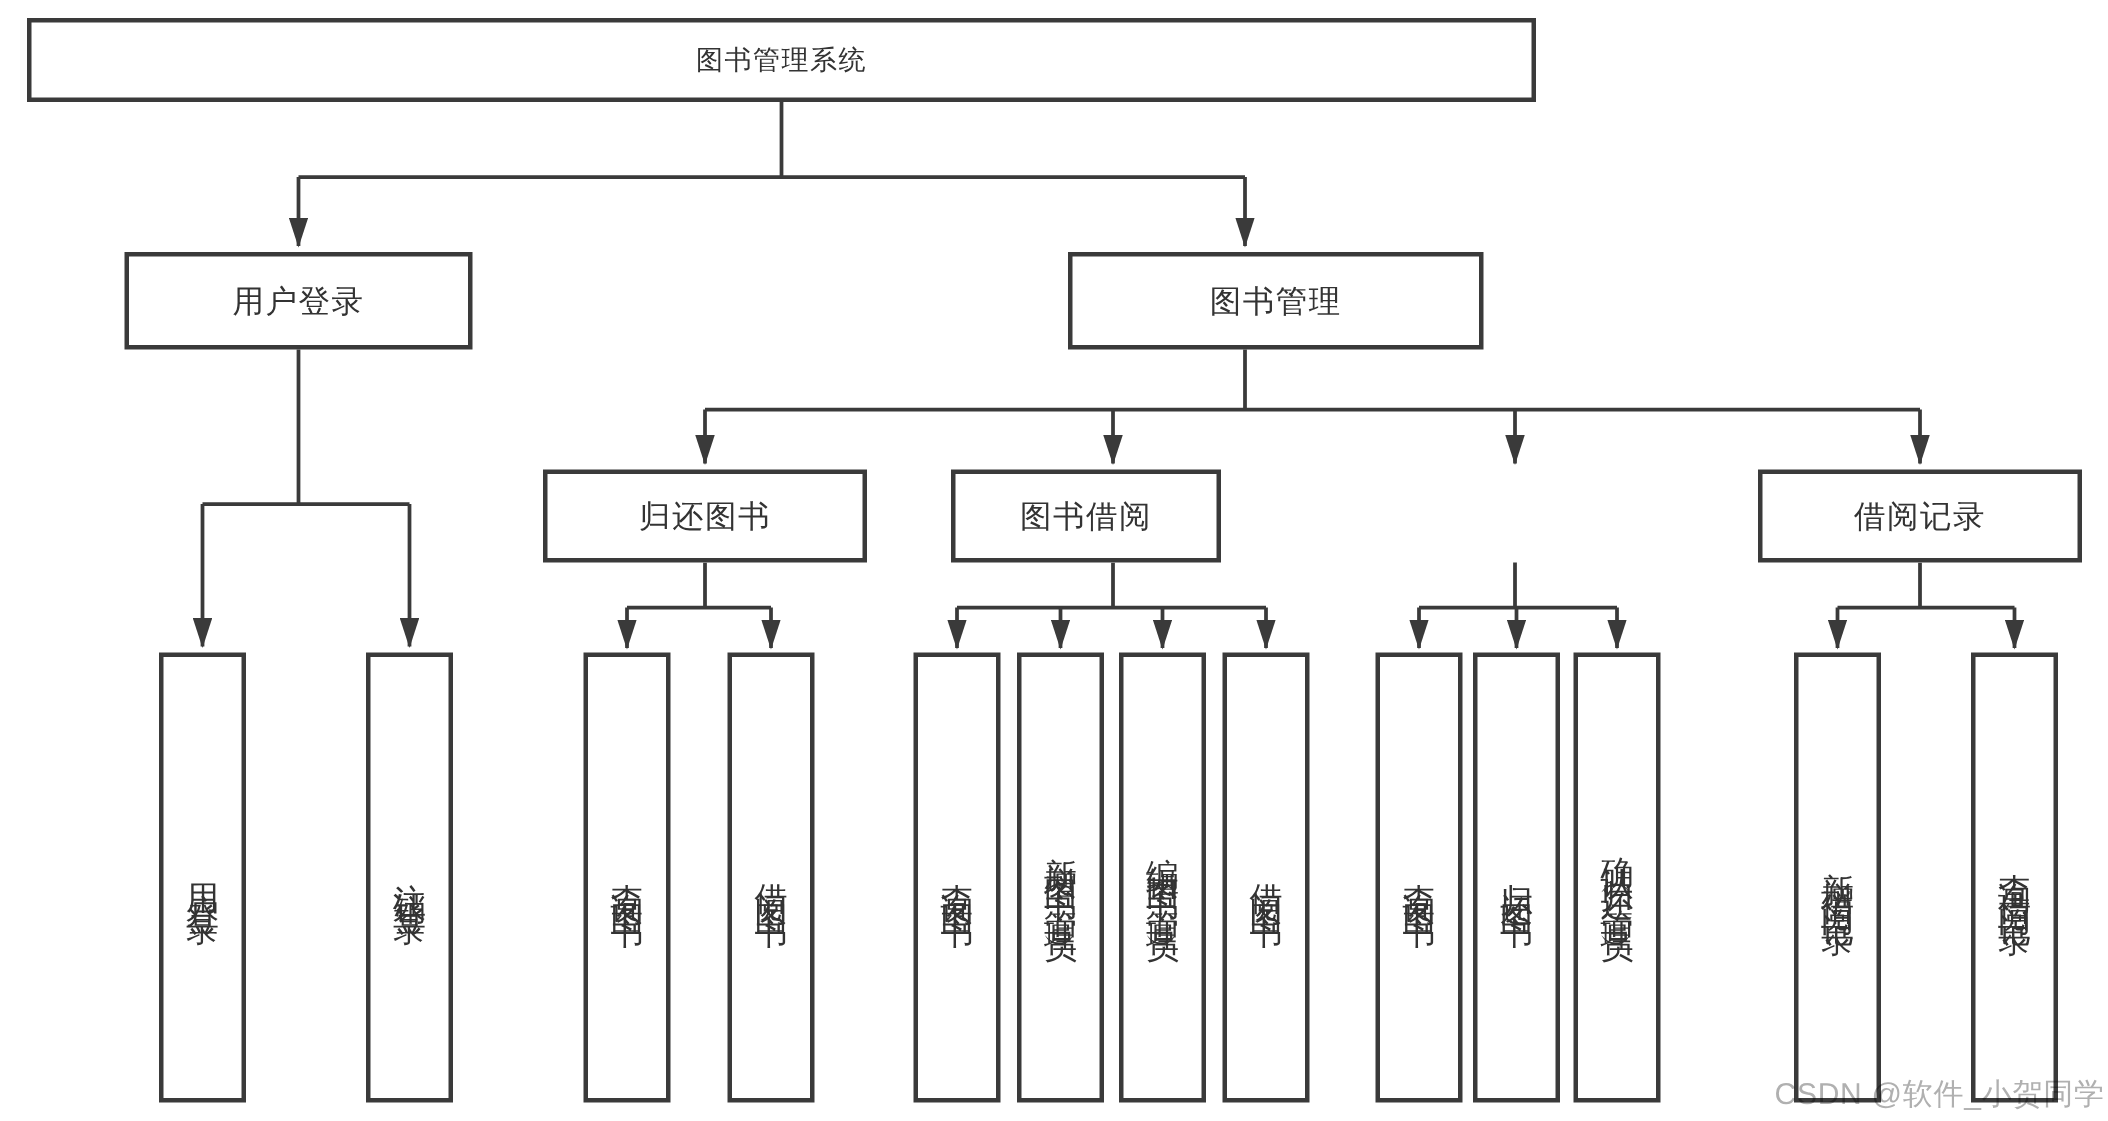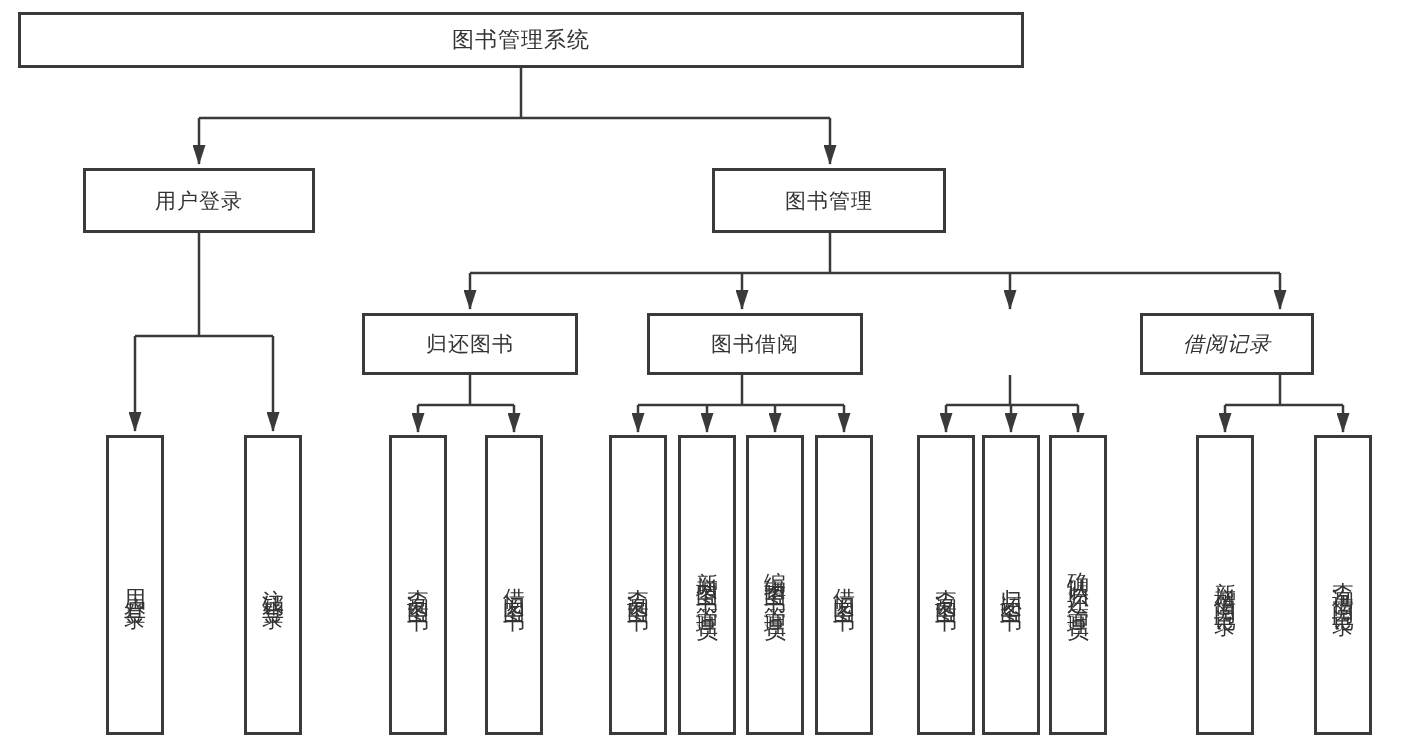--- a/index.html
+++ b/index.html
@@ -23,21 +23,21 @@
     border: 3px solid #3a3a3a;
     background: #ffffff;
     color: #333333;
     display: flex;
     align-items: center;
     justify-content: center;
     text-align: center;
     z-index: 2;
   }
   .node.h { font-size: 21px; letter-spacing: 1px; }
-  .node.root { font-size: 22px; }
+  .node.root { font-size: 18px; }
   .node.v {
     writing-mode: vertical-rl;
     text-orientation: mixed;
     font-size: 22px;
     line-height: 1;
     letter-spacing: 7px;
     padding: 4px 0;
   }
   #watermark {
     position: absolute;
@@ -95,37 +95,38 @@
 
       <path d="M1280,375 V405 M1225,405 H1343"></path>
       <line x1="1225" y1="405" x2="1225" y2="432" marker-end="url(#arrow)"></line>
       <line x1="1343" y1="405" x2="1343" y2="432" marker-end="url(#arrow)"></line>
     </g>
   </svg>
 
   <div class="node h root" style="left:18px; top:12px; width:1006px; height:56px;">图书管理系统</div>
 
   <div class="node h" style="left:83px; top:168px; width:232px; height:65px;">用户登录</div>
-  <div class="node h" style="left:712px; top:168px; width:234px; height:65px;">图书管理</div>
+  <div class="node h" style="left:712px; top:168px; width:277px; height:65px;">图书管理</div>
 
   <div class="node h" style="left:362px; top:313px; width:216px; height:62px;">归还图书</div>
-  <div class="node h" style="left:647px; top:313px; width:216px; height:62px;">图书借阅</div>
-  <div class="node h" style="left:1140px; top:313px; width:174px; height:62px;font-style:italic;">借阅记录</div>
+  <div class="node h" style="left:634px; top:313px; width:180px; height:62px;">图书借阅</div>
+  <div class="node h" style="left:1172px; top:313px; width:216px; height:62px;">借阅记录</div>
 
   <div class="node v" style="left:106px; top:435px; width:58px; height:300px;">用户登录</div>
   <div class="node v" style="left:244px; top:435px; width:58px; height:300px;">注销登录</div>
 
   <div class="node v" style="left:389px; top:435px; width:58px; height:300px;">查询图书</div>
   <div class="node v" style="left:485px; top:435px; width:58px; height:300px;">借阅图书</div>
 
   <div class="node v" style="left:609px; top:435px; width:58px; height:300px;">查询图书</div>
   <div class="node v" style="left:678px; top:435px; width:58px; height:300px;">新增图书（管理员）</div>
   <div class="node v" style="left:746px; top:435px; width:58px; height:300px;">编辑图书（管理员）</div>
   <div class="node v" style="left:815px; top:435px; width:58px; height:300px;">借阅图书</div>
 
   <div class="node v" style="left:917px; top:435px; width:58px; height:300px;">查询图书</div>
   <div class="node v" style="left:982px; top:435px; width:58px; height:300px;">归还图书</div>
   <div class="node v" style="left:1049px; top:435px; width:58px; height:300px;">确认归还（管理员）</div>
 
   <div class="node v" style="left:1196px; top:435px; width:58px; height:300px;">新增借阅记录</div>
   <div class="node v" style="left:1314px; top:435px; width:58px; height:300px;">查询借阅记录</div>
 
+  <div id="watermark">CSDN @软件_小贺同学</div>
 </div>
 
 </body></html>

